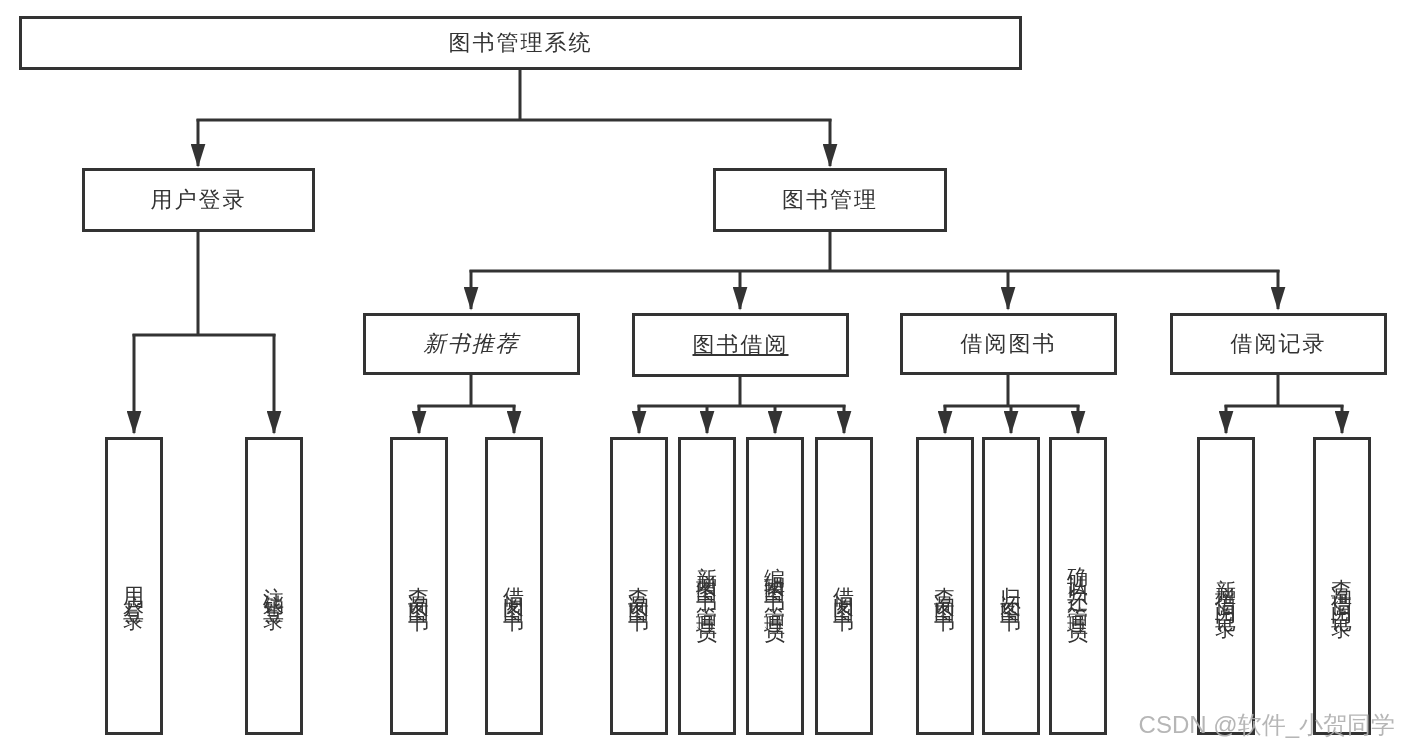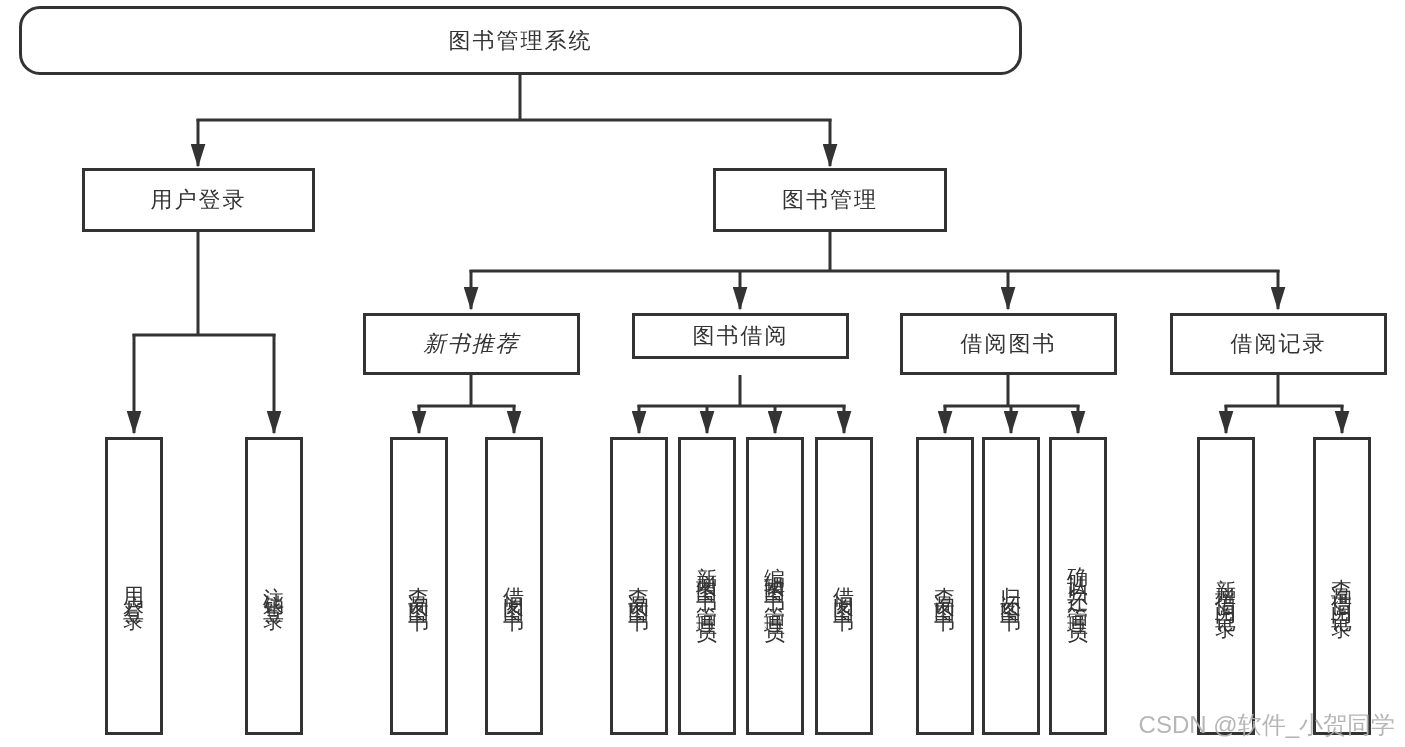--- a/index.html
+++ b/index.html
@@ -124,35 +124,35 @@
       <line class="stroke" x1="1078" y1="405" x2="1078" y2="433" marker-end="url(#arrow)"></line>
     </g>
 
     <g>
       <path class="stroke" d="M1278,375 V407.5 M1224.5,406 H1343.5"></path>
       <line class="stroke" x1="1226" y1="405" x2="1226" y2="433" marker-end="url(#arrow)"></line>
       <line class="stroke" x1="1342" y1="405" x2="1342" y2="433" marker-end="url(#arrow)"></line>
     </g>
   </svg>
 
-  <div class="box h" style="left:19px; top:6px; width:1003px; height:69px;border-radius:21px;">
+  <div class="box h" style="left:19px; top:16px; width:1003px; height:54px;">
     <span>图书管理系统</span>
   </div>
 
   <div class="box h" style="left:82px; top:168px; width:233px; height:64px;">
     <span>用户登录</span>
   </div>
   <div class="box h" style="left:713px; top:168px; width:234px; height:64px;font-family:Liberation Serif, serif;">
     <span>图书管理</span>
   </div>
 
   <div class="box h" style="left:363px; top:313px; width:217px; height:62px;font-style:italic;">
     <span>新书推荐</span>
   </div>
-  <div class="box h" style="left:632px; top:313px; width:217px; height:46px;">
+  <div class="box h" style="left:632px; top:313px; width:217px; height:64px;text-decoration:underline;">
     <span>图书借阅</span>
   </div>
   <div class="box h" style="left:900px; top:313px; width:217px; height:62px;">
     <span>借阅图书</span>
   </div>
   <div class="box h" style="left:1170px; top:313px; width:217px; height:62px;">
     <span>借阅记录</span>
   </div>
 
   <div class="box v" style="left:105px;">

